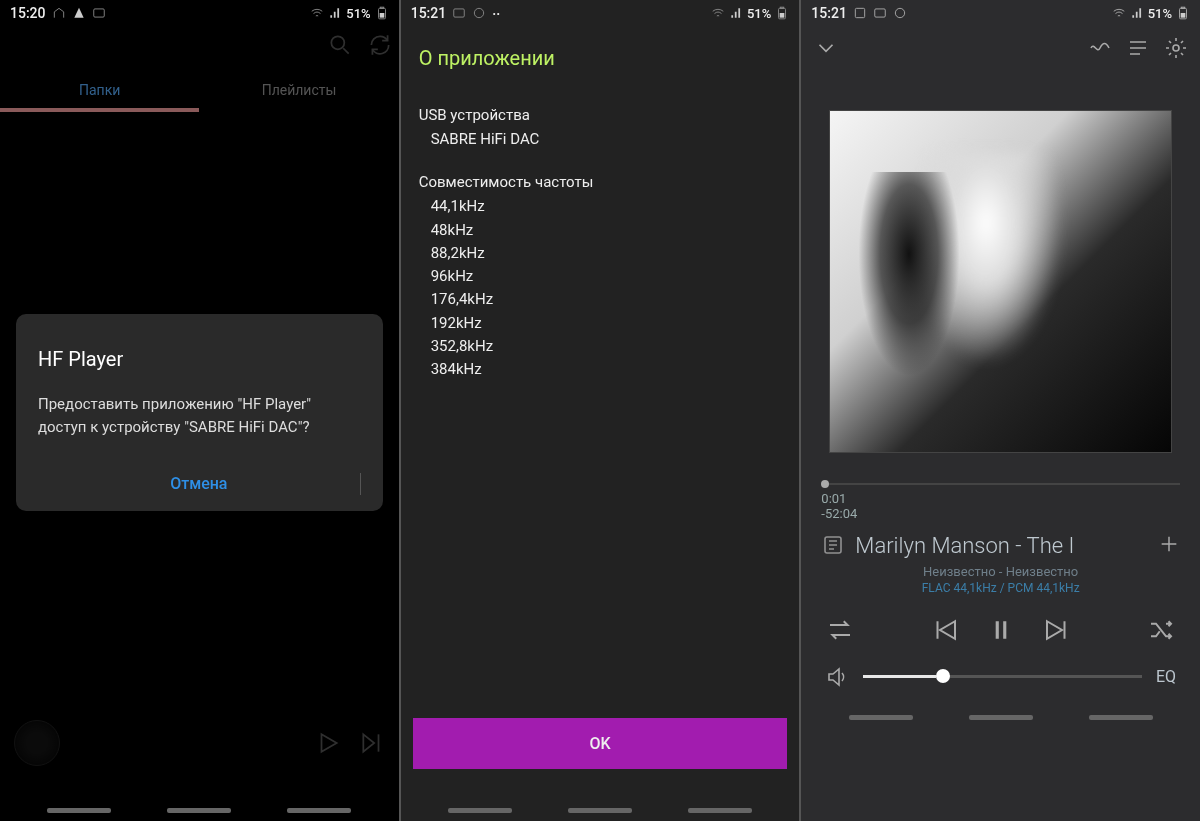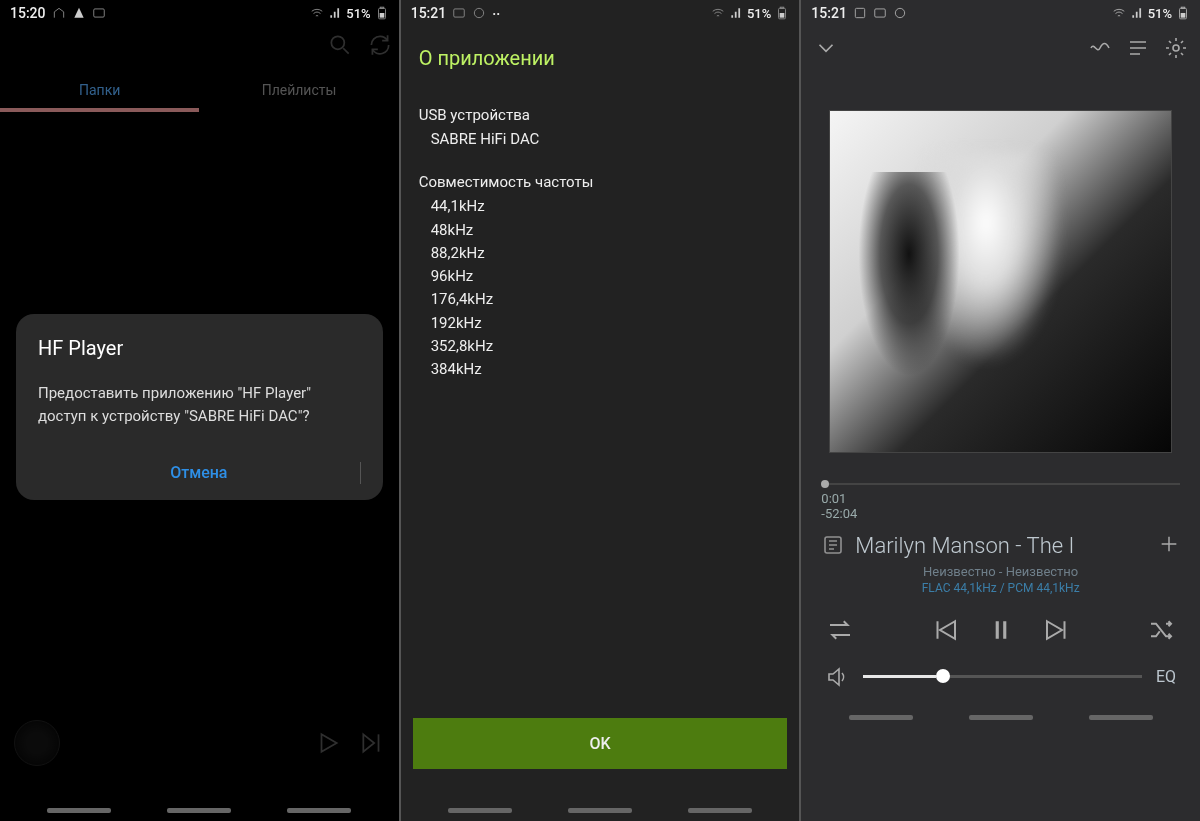--- a/index.html
+++ b/index.html
@@ -13,39 +13,39 @@
   .sicon { width:14px; height:14px; display:inline-block; }
   .sicon svg { width:100%; height:100%; display:block; }
   
   .screen1 { background:#000; }
   .screen1 .content { flex:1; position:relative; }
   .screen1 .topicons { position:absolute; top:6px; right:6px; display:flex; gap:14px; }
   .topicons .ib { width:26px; height:26px; opacity:.35; }
   .tabs { position:absolute; top:46px; left:0; right:0; display:flex; opacity:.55; }
   .tabs .tab { flex:1; text-align:center; padding:10px 0; font-size:14px; color:#999; }
   .tabs .tab.active { color:#5bb0ff; border-bottom:4px solid #fca5a5; }
-  .dialog { position:absolute; top:288px; left:16px; right:16px; background:#2a2a2a; border-radius:18px; padding:22px 22px 0; }
+  .dialog { position:absolute; top:288px; left:16px; right:16px; background:#2a2a2a; border-radius:10px; padding:33px 22px 0; }
   .dialog .title { font-size:20px; color:#fff; margin-bottom:22px; }
   .dialog .msg { font-size:15px; color:#ddd; line-height:1.5; margin-bottom:18px; }
   .dialog .dbtns { display:flex; border-top:0; }
   .dialog .dbtn { flex:1; text-align:center; padding:18px 0; color:#2e8fe6; font-size:16px; font-weight:500; }
   .dialog .sep { width:1px; align-self:center; height:22px; background:#555; }
   .mini { position:absolute; bottom:28px; left:0; right:0; height:56px; padding:0 14px; display:flex; align-items:center; gap:18px; opacity:.35; }
   .mini .art { width:46px; height:46px; border-radius:50%; background:radial-gradient(circle,#222 30%,#111 70%); border:1px solid #333; }
   .mini .spacer { flex:1; }
   .mini .mi { width:26px; height:26px; }
   .navbar { height:22px; display:flex; justify-content:center; gap:56px; align-items:center; background:inherit; }
   .navbar .nb { width:64px; height:5px; background:#666; border-radius:2px; }
   
   .screen2 { background:#222; }
   .screen2 .header { font-size:20px; color:#bef264; padding:20px 18px 14px; }
   .screen2 .info { flex:1; padding:0 18px; font-size:15px; color:#eee; }
   .screen2 .secTitle { margin-top:22px; margin-bottom:4px; }
   .screen2 .val { padding-left:12px; line-height:1.55; }
-  .okbar { margin:0 12px 30px; background:#4d7c0f; text-align:center; padding:16px 5px; font-size:16px; font-weight:500; }
+  .okbar { margin:0 12px 30px; background:#a21caf; text-align:center; padding:16px 5px; font-size:16px; font-weight:500; }
   
   .screen3 { background:#2c2c2e; }
   .topbar3 { height:44px; display:flex; align-items:center; padding:0 12px; gap:14px; }
   .topbar3 .expand { width:26px; height:26px; }
   .topbar3 .sp { flex:1; }
   .topbar3 .ti { width:24px; height:24px; }
   .cover { margin:40px 28px 30px; aspect-ratio:1; background:linear-gradient(135deg,#f5f5f5 0%,#d0d0d0 35%,#2a2a2a 60%,#050505 100%); border:1px solid #444; position:relative; overflow:hidden; }
   .cover::before { content:""; position:absolute; left:28%; top:12%; width:44%; height:70%; background:radial-gradient(ellipse at 40% 30%,#fff 0%,#ddd 25%,rgba(255,255,255,0) 60%); filter:blur(6px); }
   .cover::after { content:""; position:absolute; left:8%; top:18%; width:30%; height:60%; background:radial-gradient(ellipse at 50% 40%,#111 0%,rgba(0,0,0,.6) 40%,rgba(0,0,0,0) 70%); }
   .progress { margin:0 20px; height:2px; background:#444; position:relative; }

